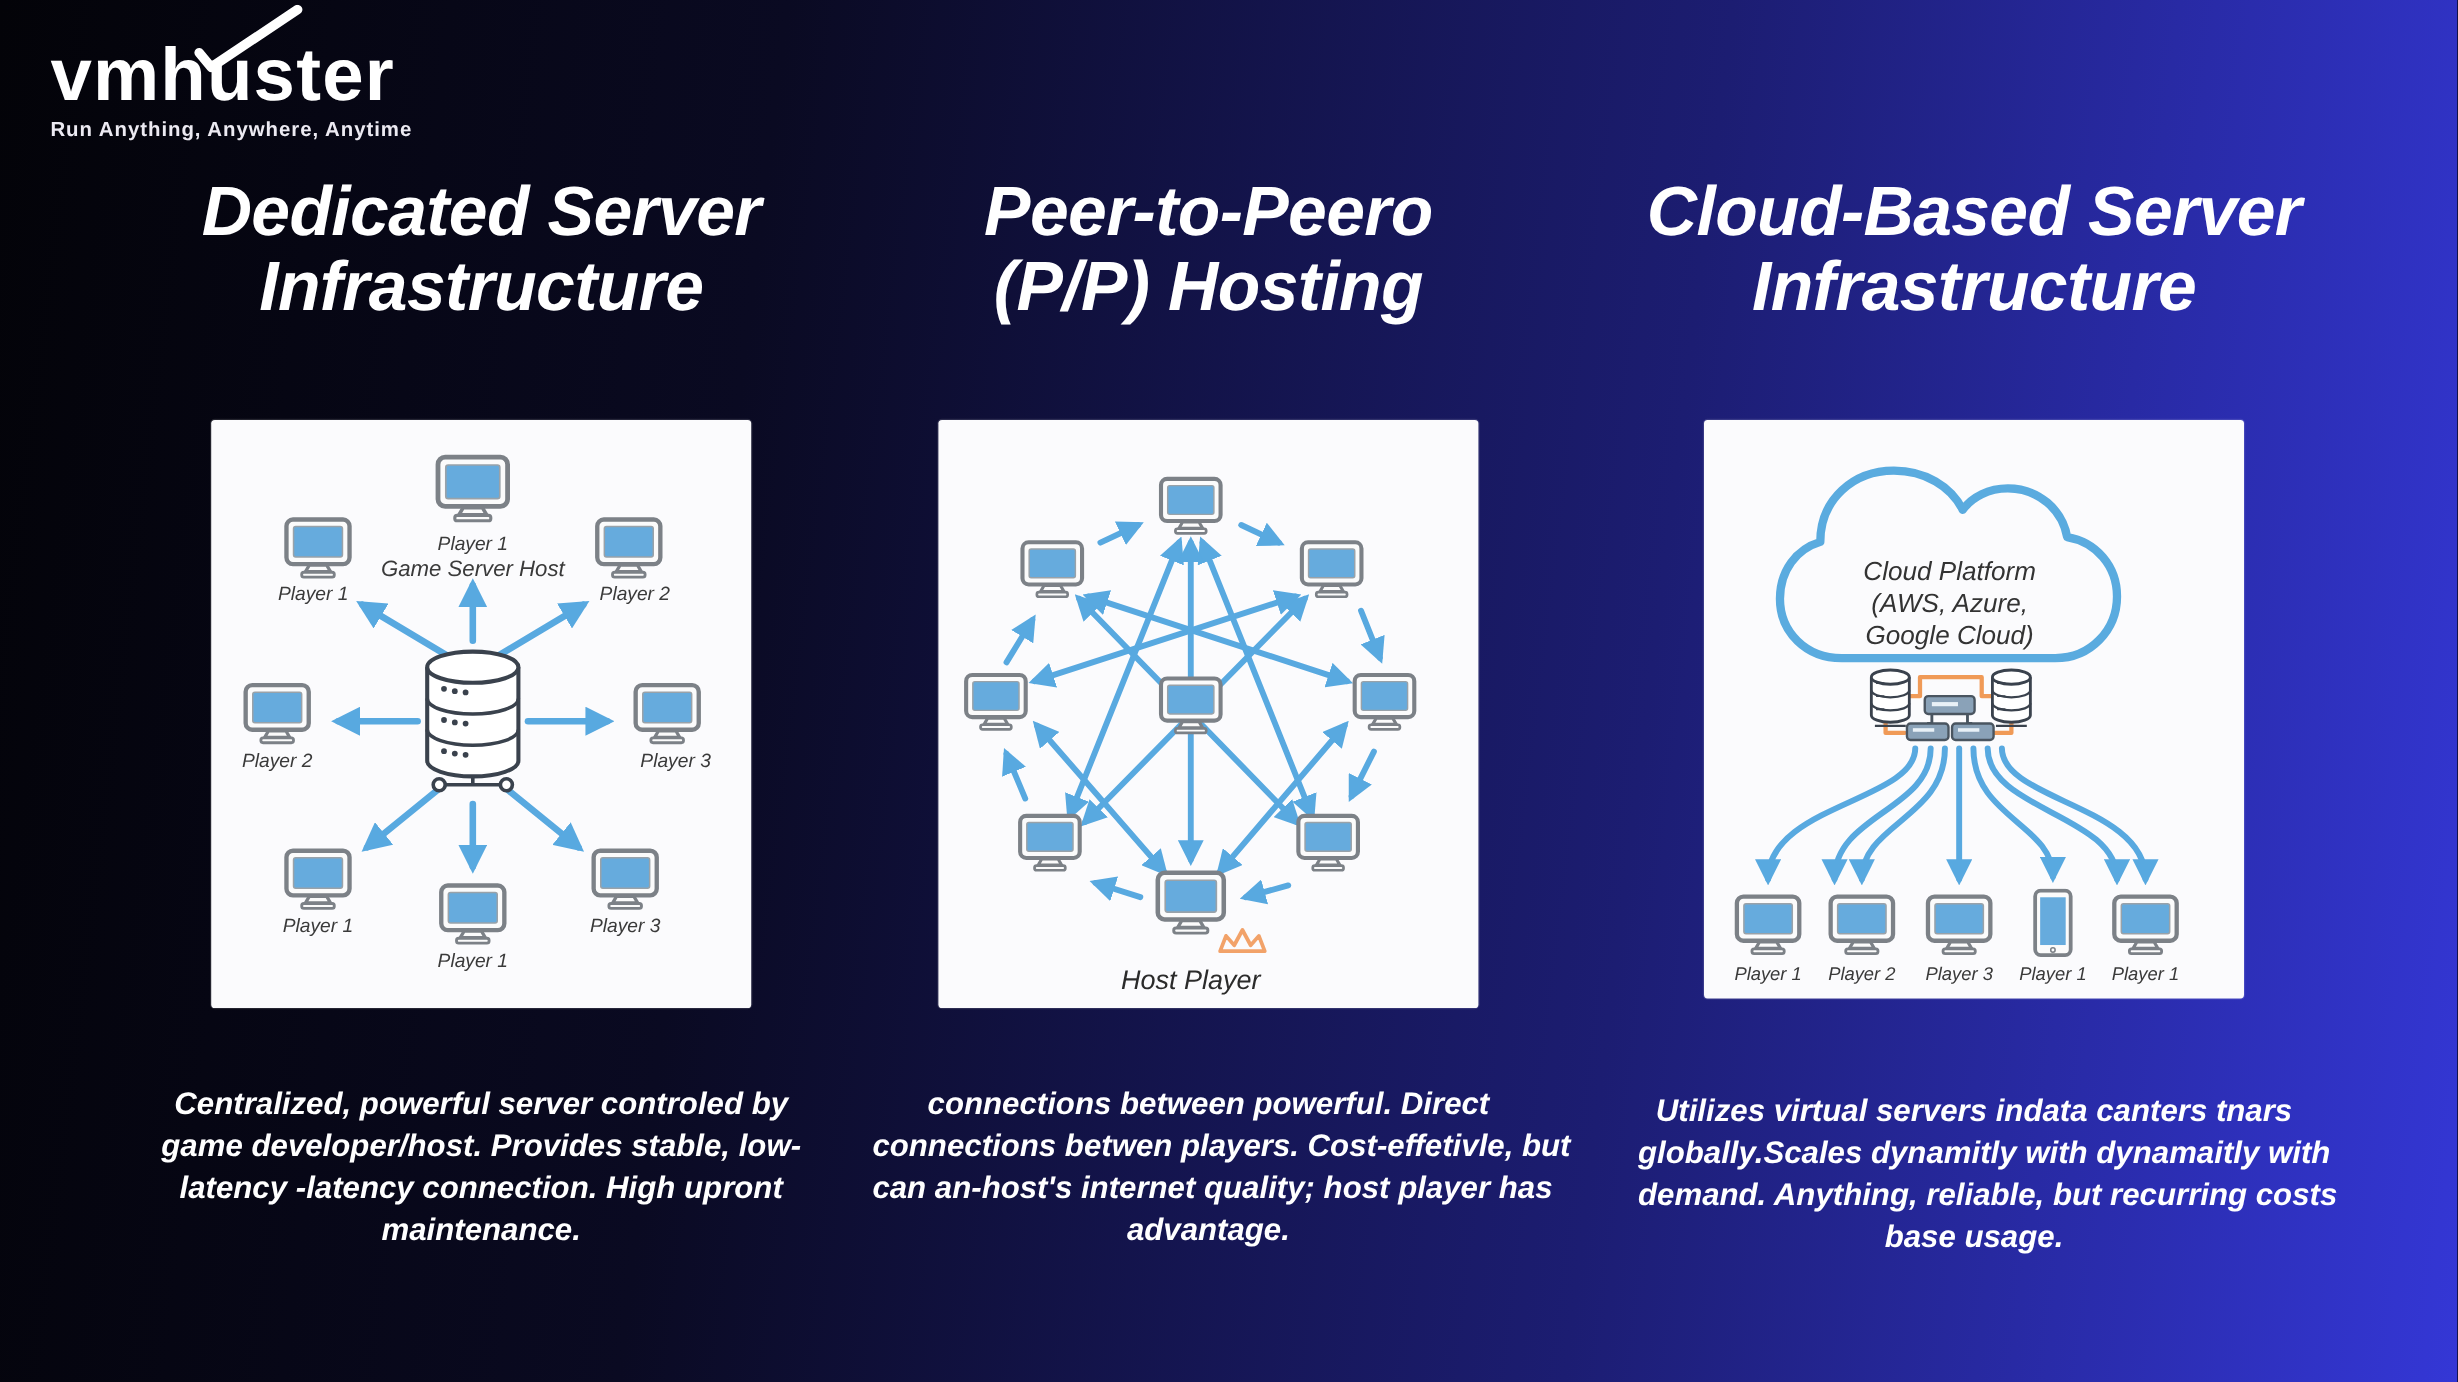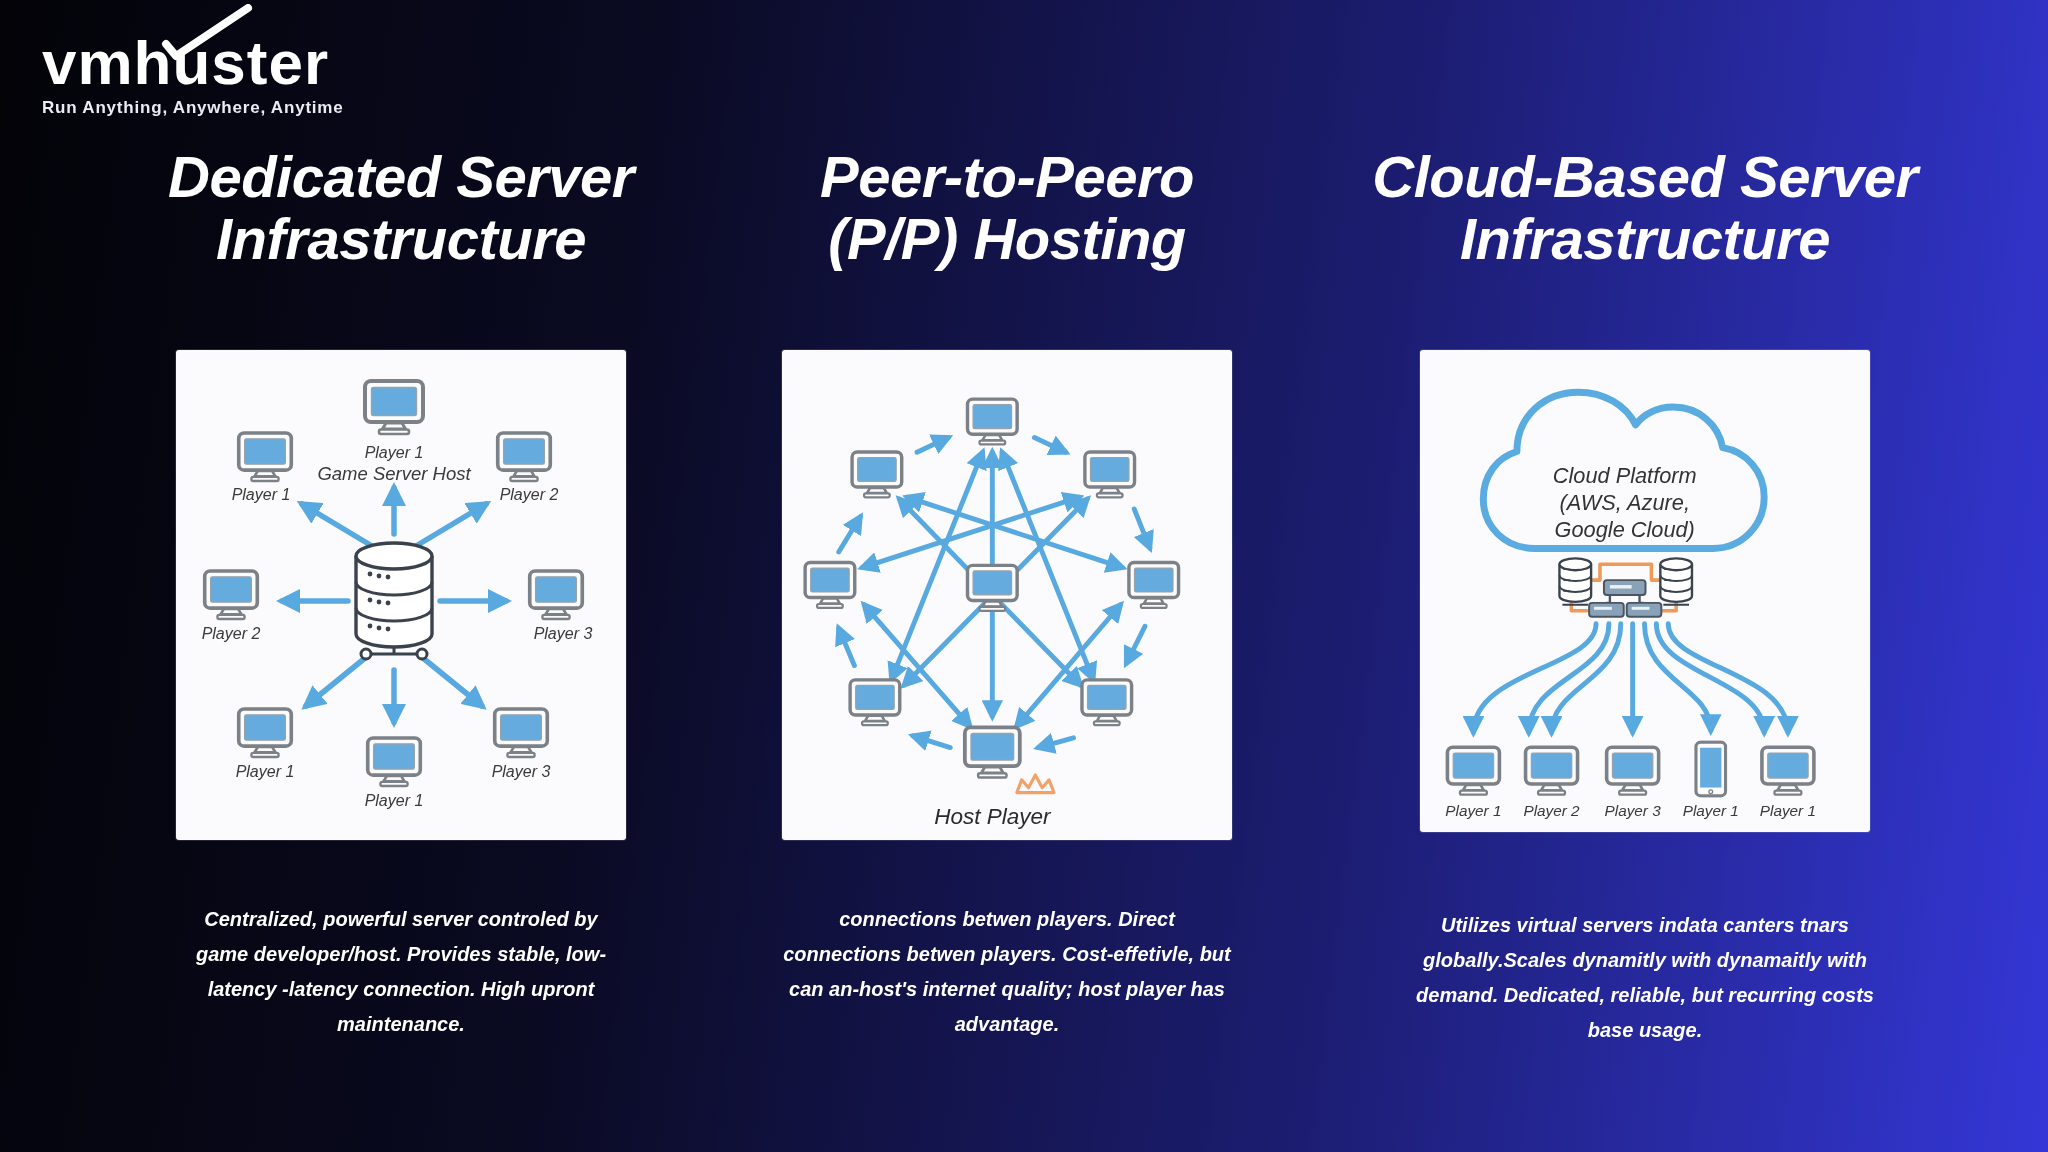--- a/index.html
+++ b/index.html
@@ -11,21 +11,21 @@
   
   .brand{position:absolute;left:42px;top:32px;color:#fff;}
   .brand-name{font-size:62px;font-weight:800;letter-spacing:1px;line-height:1;position:relative;}
   .brand-swoosh{position:absolute;left:118px;top:-28px;}
   .brand-tagline{font-size:17px;font-weight:600;letter-spacing:.8px;color:#eceaf2;margin-top:4px;}
   
   .col{position:absolute;top:0;width:560px;text-align:center;font-style:italic;}
   .col-1{left:121px;} .col-2{left:727px;} .col-3{left:1365px;}
   .col h2{margin:146px 0 0;font-size:58px;line-height:62px;font-weight:800;color:#fff;letter-spacing:-.5px;}
   .card{margin:80px auto 0;width:450px;background:#fbfbfd;border-radius:3px;display:block;box-shadow:0 0 0 1px rgba(255,255,255,.12);}
-  .desc{margin:62px auto 0;font-size:20px;font-weight:700;color:#fff;line-height:35px;}
+  .desc{margin:62px auto 0;font-size:26px;font-weight:700;color:#fff;line-height:35px;}
   .col-3 .desc{margin-top:76px;}
   .desc div{white-space:nowrap;}
   svg text{font-family:"Liberation Sans",sans-serif;}
 </style>
 </head>
 <body>
 
 <div class="stage">
 
   <div class="brand">
@@ -159,21 +159,21 @@
       <use href="#pc" x="352" y="214" width="56" height="51"></use>
       <use href="#pc" x="67" y="334" width="56" height="51"></use>
       <use href="#pc" x="304" y="334" width="56" height="51"></use>
       <use href="#pc" x="184" y="382" width="62" height="57"></use>
 
       <path d="M240 452 l5 -13 7 8 7 -13 7 13 7 -8 5 13 z" fill="none" stroke="#f2a269" stroke-width="3.2" stroke-linejoin="round"></path>
       <text x="215" y="484" font-size="23" fill="#2b2b2b" text-anchor="middle">Host Player</text>
     </svg>
 
     <div class="desc">
-      <div>connections betwen players. Direct</div>
+      <div>connections between powerful. Direct</div>
       <div>connections betwen players. Cost-effetivle, but</div>
       <div>can an-host's internet quality; host player has</div>
       <div>advantage.</div>
     </div>
   </section>
 
   <section class="col col-3">
     <h2>
       <div>Cloud-Based Server</div>
       <div>Infrastructure</div>
@@ -247,18 +247,18 @@
         <text x="133" y="469">Player 2</text>
         <text x="215" y="469">Player 3</text>
         <text x="294" y="469">Player 1</text>
         <text x="372" y="469">Player 1</text>
       </g>
     </svg>
 
     <div class="desc">
       <div>Utilizes virtual servers indata canters tnars</div>
       <div>globally.Scales dynamitly with dynamaitly with</div>
-      <div>demand. Dedicated, reliable, but recurring costs</div>
+      <div>demand. Anything, reliable, but recurring costs</div>
       <div>base usage.</div>
     </div>
   </section>
 
 </div>
 
 </body></html>

